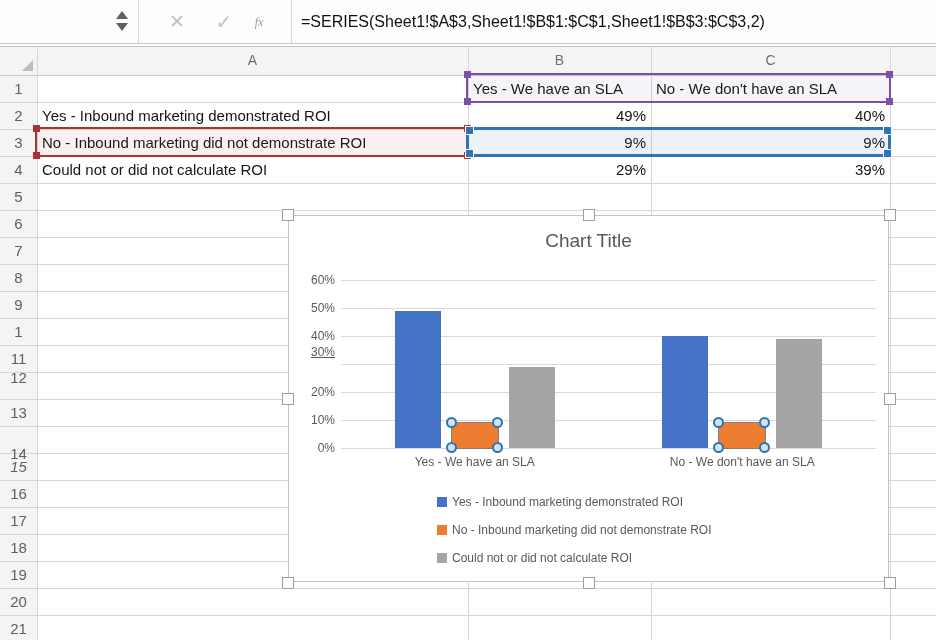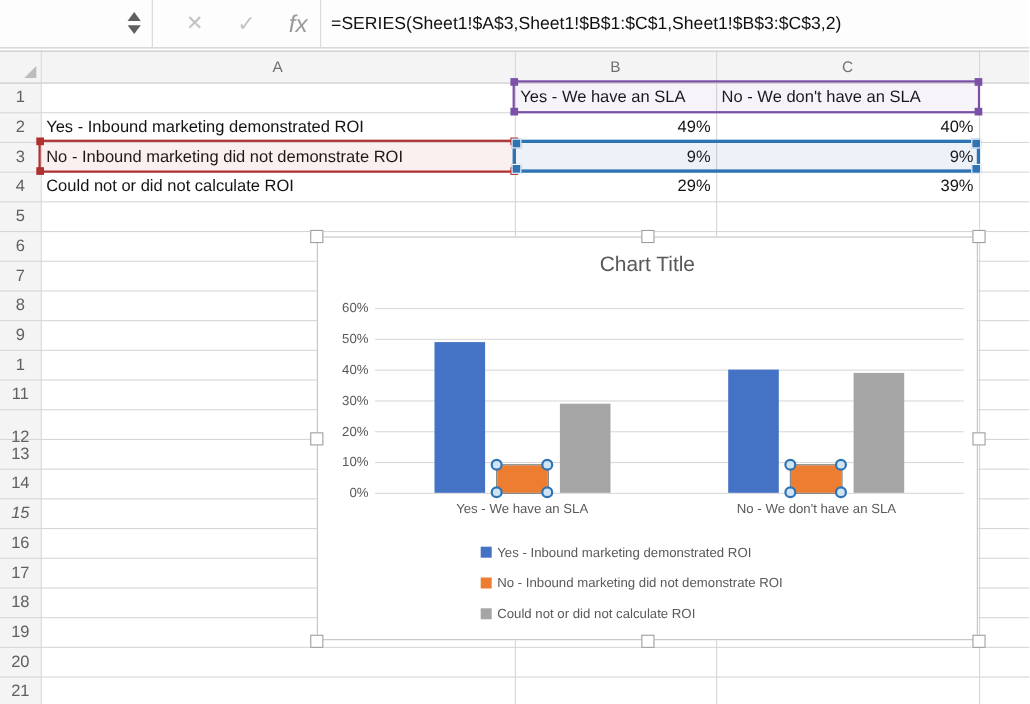--- a/index.html
+++ b/index.html
@@ -12,22 +12,22 @@
   .namebox{left:10px;top:0;width:100px;height:44px;line-height:44px;font-size:15px;color:#1d1d1d;}
   .stepper{left:114px;top:9px;width:16px;height:26px;cursor:pointer;}
   .tri{left:2px;width:0;height:0;border-left:6px solid transparent;border-right:6px solid transparent;}
   .tri.up{top:2px;border-bottom:8px solid #5f5f5f;}
   .tri.down{top:14px;border-top:8px solid #5f5f5f;}
   .vdiv{top:0;width:1px;height:43px;background:#d8d8d8;}
   .d1{left:138px;} .d2{left:291px;}
   .fbtn{top:0;height:44px;line-height:44px;text-align:center;color:#c3c3c3;cursor:pointer;}
   .cancel{left:163px;width:28px;font-size:19px;}
   .accept{left:210px;width:28px;font-size:20px;}
-  .fx{left:256px;width:30px;font-size:22px;color:#9a9a9a;font-style:italic;
-      font-family:Liberation Sans, sans-serif;}
+  .fx{left:244px;width:30px;font-size:12px;color:#9a9a9a;font-style:italic;
+      font-family:Liberation Serif, serif;}
   .ftext{left:301px;top:0;width:630px;height:44px;line-height:44px;font-size:16px;color:#111;
          white-space:nowrap;overflow:hidden;}
 
   
   .hstrip{background:#f4f4f5;}
   .corner{left:0;top:46px;width:37px;height:29px;}
   .corner-tri{right:4px;bottom:4px;width:0;height:0;border-left:11px solid transparent;
               border-bottom:11px solid #bdbdbd;}
   .colhead{top:46px;height:29px;line-height:29px;text-align:center;font-size:14px;color:#707070;}
   .colA{left:37px;width:431px;} .colB{left:468px;width:183px;}
@@ -141,23 +141,23 @@
         <div class="rownum" style="top: 102px;">2</div>
         <div class="rownum" style="top: 129px;">3</div>
         <div class="rownum" style="top: 156px;">4</div>
         <div class="rownum" style="top: 183px;">5</div>
         <div class="rownum" style="top: 210px;">6</div>
         <div class="rownum" style="top: 237px;">7</div>
         <div class="rownum" style="top: 264px;">8</div>
         <div class="rownum" style="top: 291px;">9</div>
         <div class="rownum" style="top: 318px;">1</div>
         <div class="rownum" style="top: 345px;">11</div>
-        <div class="rownum" style="top: 384px;">12</div>
+        <div class="rownum" style="top: 364px;">12</div>
         <div class="rownum" style="top: 399px;">13</div>
-        <div class="rownum" style="top: 426px;">14</div>
+        <div class="rownum" style="top: 440px;">14</div>
         <div class="rownum" style="top: 453px; font-style: italic;">15</div>
         <div class="rownum" style="top: 480px;">16</div>
         <div class="rownum" style="top: 507px;">17</div>
         <div class="rownum" style="top: 534px;">18</div>
         <div class="rownum" style="top: 561px;">19</div>
         <div class="rownum" style="top: 588px;">20</div>
         <div class="rownum" style="top: 615px;">21</div>
       </div>
 
     <div class="cell r1 cb">Yes - We have an SLA</div>
@@ -194,21 +194,21 @@
     <div class="chart">
       <div class="chart-title">Chart Title</div>
       <div id="plot">
           <div class="gl" style="left: 52px; top: 64px; width: 535px;"></div>
           <div class="ytick" style="top: 56px;">60%</div>
           <div class="gl" style="left: 52px; top: 92px; width: 535px;"></div>
           <div class="ytick" style="top: 84px;">50%</div>
           <div class="gl" style="left: 52px; top: 120px; width: 535px;"></div>
           <div class="ytick" style="top: 112px;">40%</div>
           <div class="gl" style="left: 52px; top: 148px; width: 535px;"></div>
-          <div class="ytick" style="top: 140px;">30%</div>
+          <div class="ytick" style="top: 128px; text-decoration: underline;">30%</div>
           <div class="gl" style="left: 52px; top: 176px; width: 535px;"></div>
           <div class="ytick" style="top: 168px;">20%</div>
           <div class="gl" style="left: 52px; top: 204px; width: 535px;"></div>
           <div class="ytick" style="top: 196px;">10%</div>
           <div class="gl" style="left: 52px; top: 232px; width: 535px;"></div>
           <div class="ytick" style="top: 224px;">0%</div>
           <div class="catlab" style="left: 75.75px;">Yes - We have an SLA</div>
           <div class="bar" style="left: 105.75px; top: 94.8px; width: 46px; height: 137.2px; background: rgb(68, 114, 196);"></div>
           <div class="bar selbar" style="left: 162.75px; top: 206.8px; width: 46px; height: 25.2px; background: rgb(237, 125, 49);"></div>
           <div class="ph" style="left: 156.75px; top: 200.8px;"></div>

